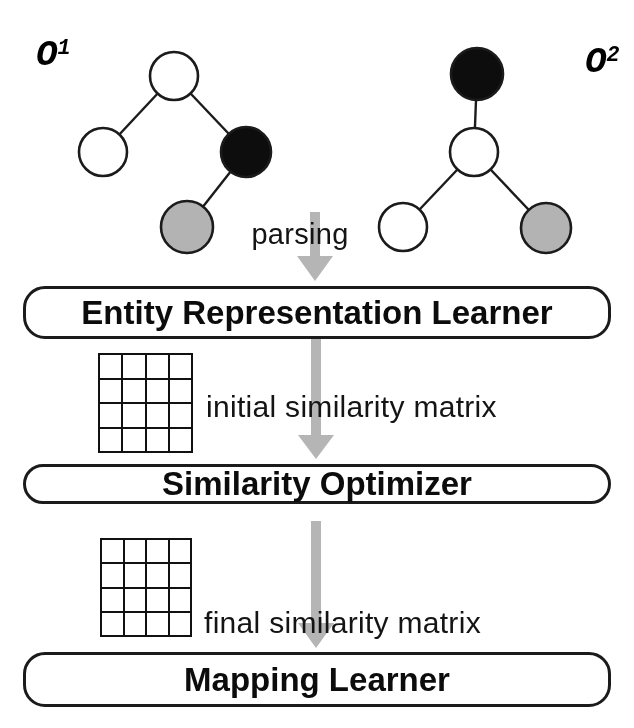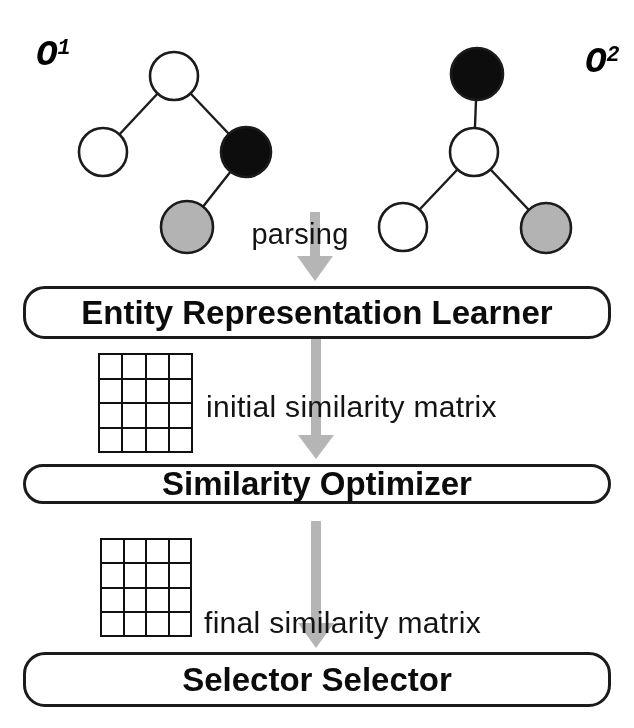--- a/index.html
+++ b/index.html
@@ -121,16 +121,16 @@
       <div class="cell"></div>
       <div class="cell"></div>
       <div class="cell"></div>
       <div class="cell"></div>
       <div class="cell"></div>
       <div class="cell"></div>
     </div>
   <div class="italic-label" style="left:204px;top:569px;margin-top:37px;">final similarity matrix</div>
 
   <div class="flow-box" style="top:652px;height:55px;">
-    <span>Selector Selector</span>
+    <span>Mapping Learner</span>
   </div>
 
 </div>
 
 </body></html>

